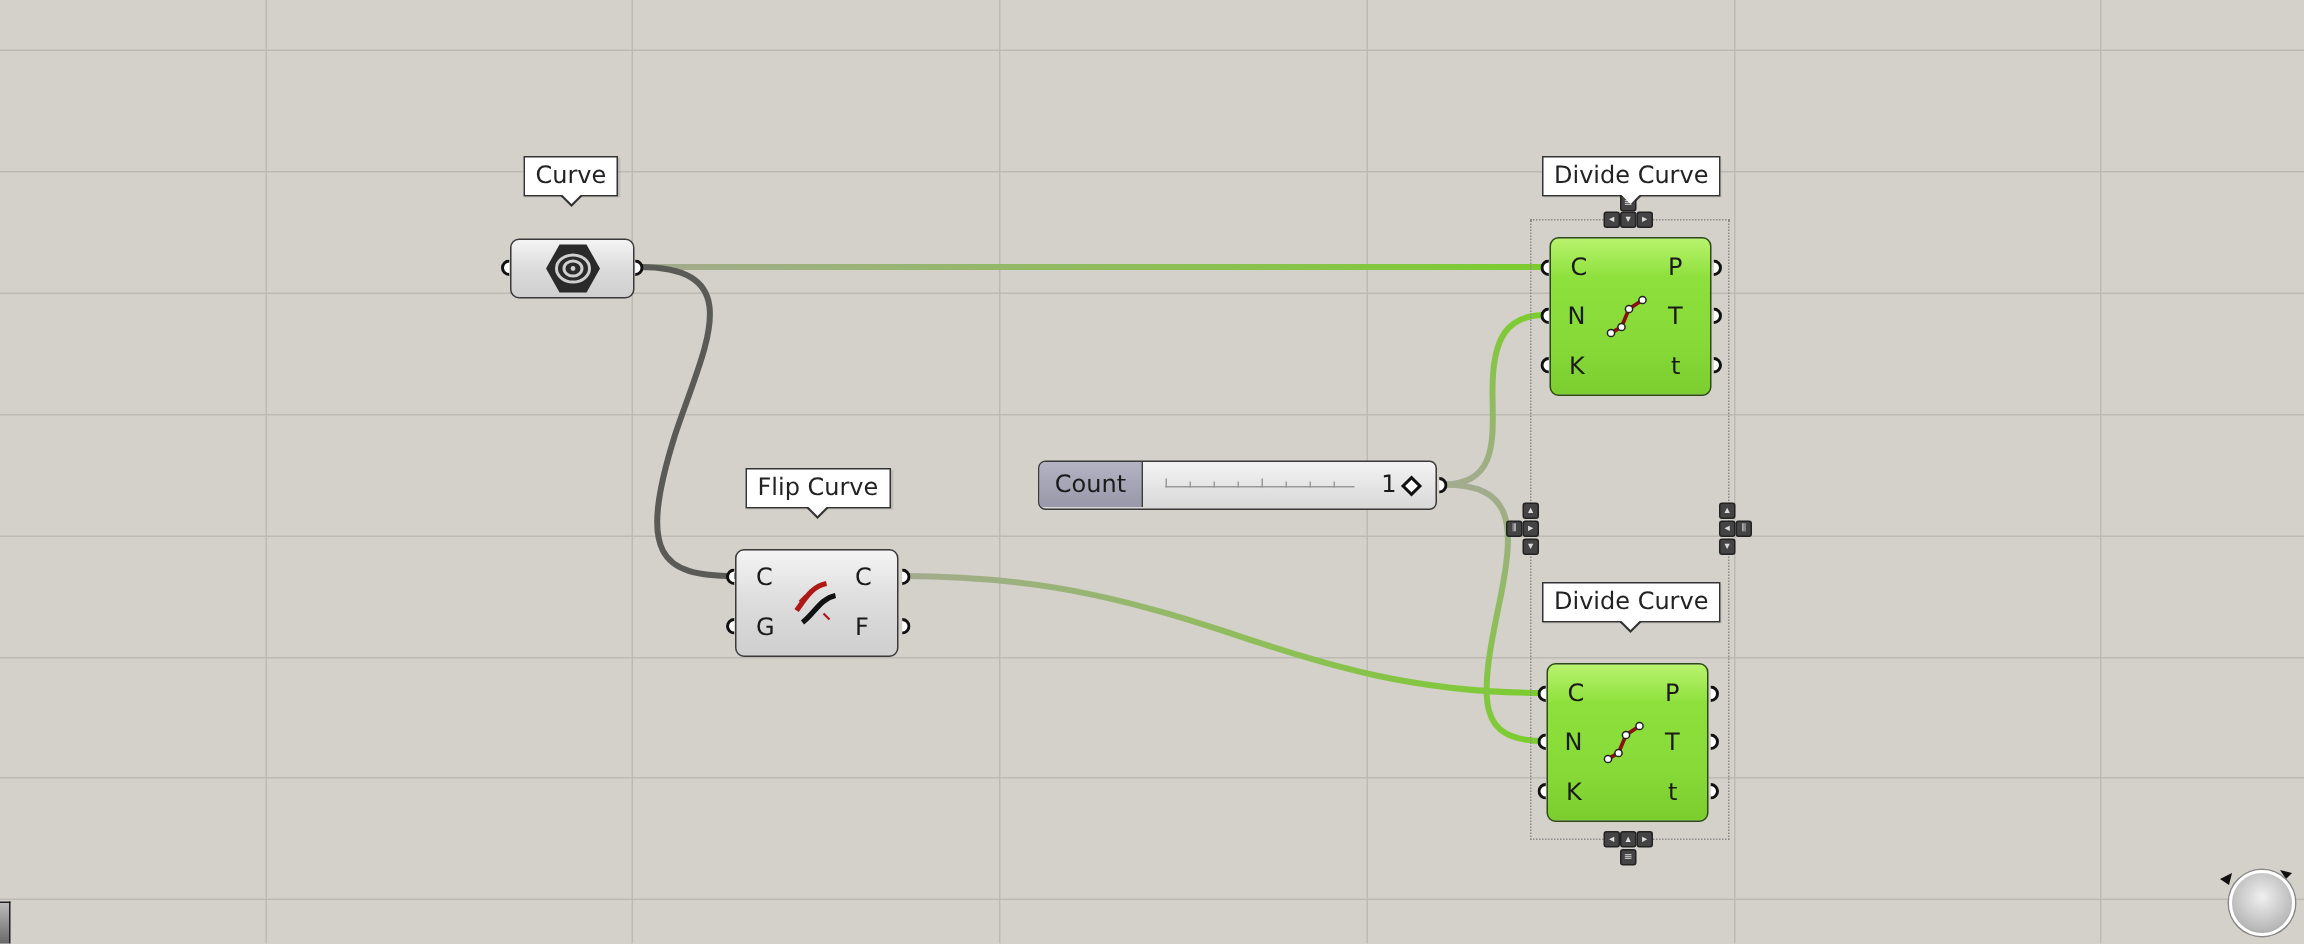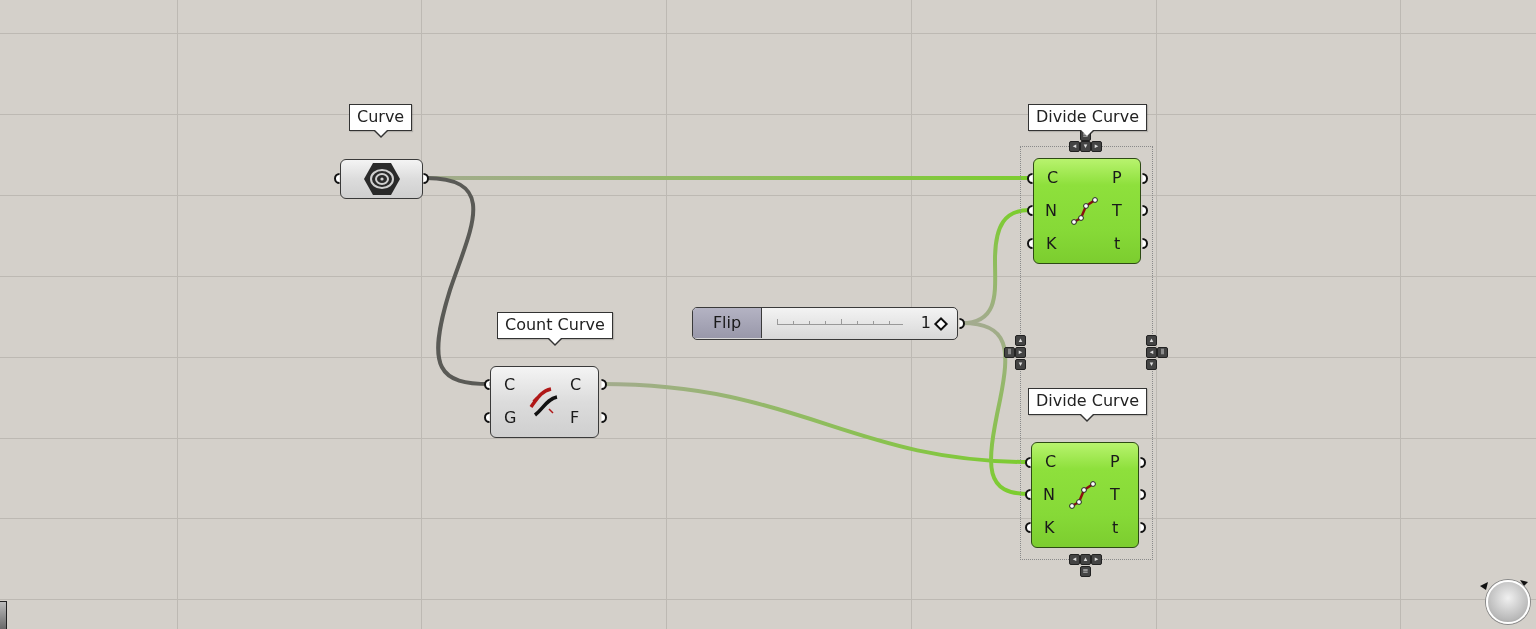--- a/index.html
+++ b/index.html
@@ -136,40 +136,40 @@
       <polygon points="10,2 28,2 37,18 28,34 10,34 1,18" fill="#2a2a2a"></polygon>
       <ellipse cx="19" cy="18" rx="11" ry="9" fill="none" stroke="#cfcfcf" stroke-width="2"></ellipse>
       <ellipse cx="19" cy="18" rx="6" ry="5" fill="none" stroke="#cfcfcf" stroke-width="2"></ellipse>
       <circle cx="19" cy="18" r="1.6" fill="#cfcfcf"></circle>
     </svg>
   </div>
   <div class="grip in" style="left:334px; top:173px;"></div>
   <div class="grip out" style="left:418px; top:173px;"></div>
 
   <div class="tip" style="left:497px; top:312px;">
-    <span>Count Curve</span>
+    <span>Flip Curve</span>
   </div>
   <div class="comp grey" style="left:490px; top:366px; width:109px; height:72px;">
     <span class="plabel" style="left:13px; top:9px;">C</span>
     <span class="plabel" style="left:13px; top:42px;">G</span>
     <span class="plabel" style="left:79px; top:9px;">C</span>
     <span class="plabel" style="left:79px; top:42px;">F</span>
     <svg style="position:absolute; left:36px; top:18px;" width="34" height="34" viewBox="0 0 34 34">
       <path d="M4 22 C10 14, 14 6, 24 4" stroke="#b01818" stroke-width="3.5" fill="none"></path>
       <path d="M8 30 C16 24, 20 14, 30 12" stroke="#111" stroke-width="3.5" fill="none"></path>
       <path d="M6 16 L10 12 M22 24 L26 28" stroke="#b01818" stroke-width="1.5"></path>
     </svg>
   </div>
   <div class="grip in" style="left:484px; top:379px;"></div>
   <div class="grip in" style="left:484px; top:412px;"></div>
   <div class="grip out" style="left:596px; top:379px;"></div>
   <div class="grip out" style="left:596px; top:412px;"></div>
 
   <div class="slider">
-    <div class="name">Flip</div>
+    <div class="name">Count</div>
     <div class="track">
       <div class="tick" style="left:0"></div>
       <div class="tick" style="left:16px; height:4px; top:-3px"></div>
       <div class="tick" style="left:32px; height:4px; top:-3px"></div>
       <div class="tick" style="left:48px; height:4px; top:-3px"></div>
       <div class="tick" style="left:64px"></div>
       <div class="tick" style="left:80px; height:4px; top:-3px"></div>
       <div class="tick" style="left:96px; height:4px; top:-3px"></div>
       <div class="tick" style="left:112px; height:4px; top:-3px"></div>
     </div>

